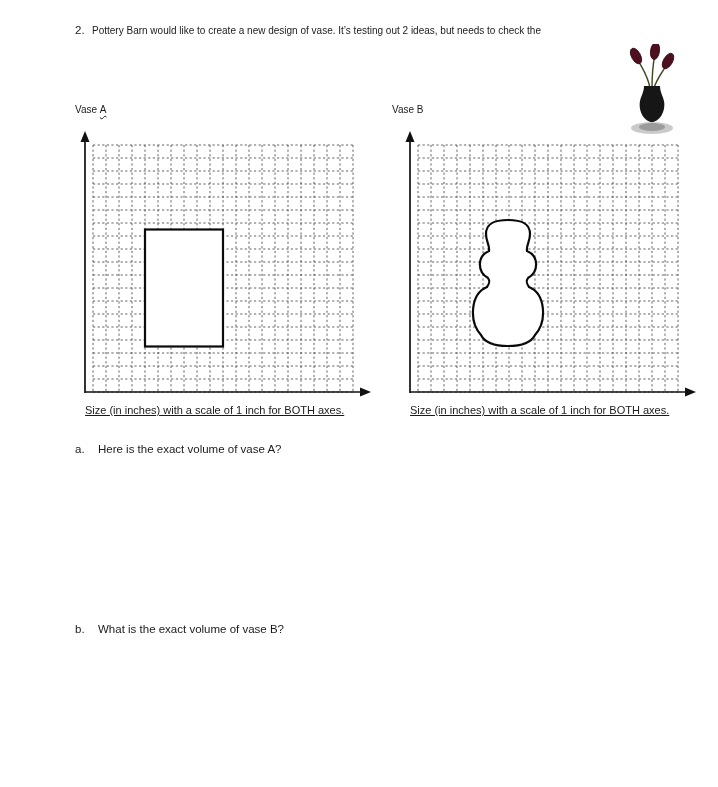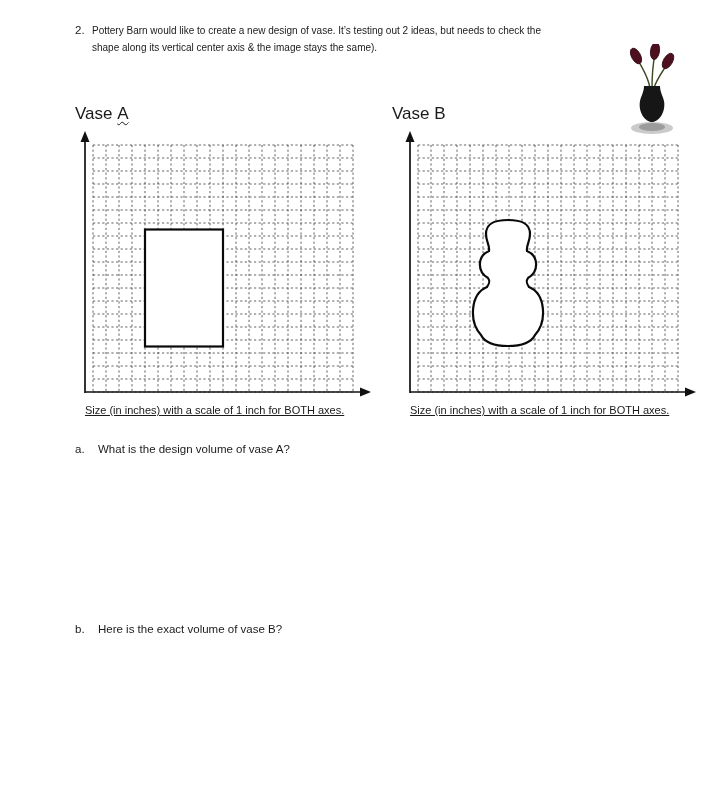--- a/index.html
+++ b/index.html
@@ -6,42 +6,41 @@
   body{
     width:718px;height:787px;background:#ffffff;position:relative;overflow:hidden;
     font-family:"Liberation Sans",sans-serif;color:#1a1a1a;
   }
   .page{position:absolute;inset:0;}
   .problem{position:absolute;left:75px;top:22px;width:580px;display:flex;}
   .pnum{width:17px;font-size:11.5px;line-height:17px;}
   .plines{flex:1;}
   .pline{font-size:10px;line-height:17px;white-space:nowrap;}
   .deco{position:absolute;left:628px;top:44px;}
-  .fig-label{position:absolute;top:104px;font-size:17px;}
+  .fig-label{position:absolute;top:104px;font-size:10px;}
   .squiggle{text-decoration:underline;text-decoration-style:wavy;text-decoration-thickness:1px;text-underline-offset:2px;}
   .panel{position:absolute;top:126px;width:305px;}
   .caption{font-size:11px;padding-left:10px;margin-top:2px;text-decoration:underline;white-space:nowrap;}
   .gl{stroke:#3a3a3a;stroke-width:0.8;stroke-dasharray:2.2 2.4;fill:none;}
   .ax{stroke:#111;stroke-width:1.7;fill:none;}
   .ah{fill:#111;stroke:none;}
   .shape{fill:#ffffff;stroke:#0a0a0a;stroke-width:2.2;}
   .question{position:absolute;left:75px;display:flex;font-size:11.5px;}
   .qletter{width:23px;}
   .qtext{flex:1;}
 </style>
 </head>
 <body>
 
 <div class="page">
 
   <div class="problem">
     <div class="pnum">2.</div>
     <div class="plines">
       <div class="pline">Pottery Barn would like to create a new design of vase. It’s testing out 2 ideas, but needs to check the</div>
-      <div class="pline">shape along its vertical center axis &amp; the image stays the same).</div>
     </div>
   </div>
 
   <svg class="deco" width="48" height="92" viewBox="0 0 48 92">
     <ellipse cx="24" cy="84" rx="21" ry="6" fill="#bdbdbd" opacity="0.8"></ellipse>
     <ellipse cx="24" cy="83" rx="13" ry="4" fill="#8f8f8f" opacity="0.8"></ellipse>
     <path d="M22 44 C20 32 14 24 10 16" stroke="#3d4a22" fill="none" stroke-width="1.4"></path>
     <path d="M24 44 C24 30 25 20 27 10" stroke="#3d4a22" fill="none" stroke-width="1.4"></path>
     <path d="M26 44 C29 34 36 26 39 20" stroke="#3d4a22" fill="none" stroke-width="1.4"></path>
     <ellipse cx="8" cy="12" rx="4.5" ry="8.5" transform="rotate(-28 8 12)" fill="#4e0f1f" stroke="#2e0812" stroke-width="0.8"></ellipse>
@@ -156,21 +155,21 @@
         <polygon points="5.5,16 14.5,16 10,5" class="ah"></polygon>
         <line x1="10" y1="266" x2="286" y2="266" class="ax"></line>
         <polygon points="285,261.5 285,270.5 296,266" class="ah"></polygon>
         <path d="M 108 94 C 121 94, 130 97, 130 108 C 130 116, 126 119, 127 125 C 139 130, 139 146, 128 152 C 126 155, 126 157, 129 161 C 146 168, 147 196, 135 209 C 131 217, 122 220, 108 220 C 94 220, 85 217, 81 209 C 69 196, 70 168, 87 161 C 90 157, 90 155, 88 152 C 77 146, 77 130, 89 125 C 90 119, 86 116, 86 108 C 86 97, 95 94, 108 94 Z" class="shape"></path>
       </svg>
     <div class="caption">Size (in inches) with a scale of 1 inch for BOTH axes.</div>
   </div>
 
   <div class="question" style="top:443px">
     <span class="qletter">a.</span>
-    <span class="qtext">What is the design volume of vase A?</span>
+    <span class="qtext">Here is the exact volume of vase A?</span>
   </div>
 
   <div class="question" style="top:623px">
     <span class="qletter">b.</span>
-    <span class="qtext">Here is the exact volume of vase B?</span>
+    <span class="qtext">What is the exact volume of vase B?</span>
   </div>
 
 </div>
 
 </body></html>

